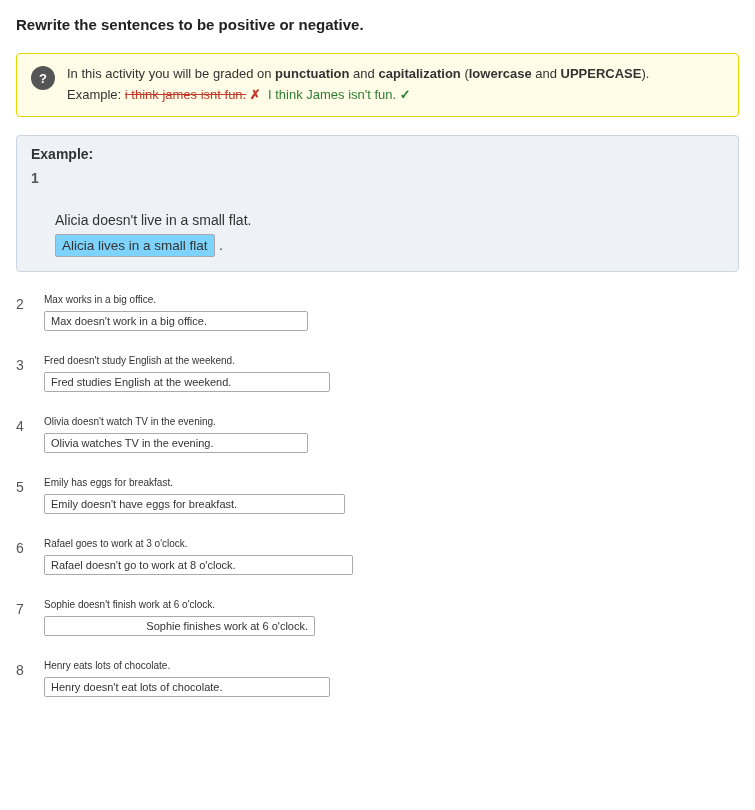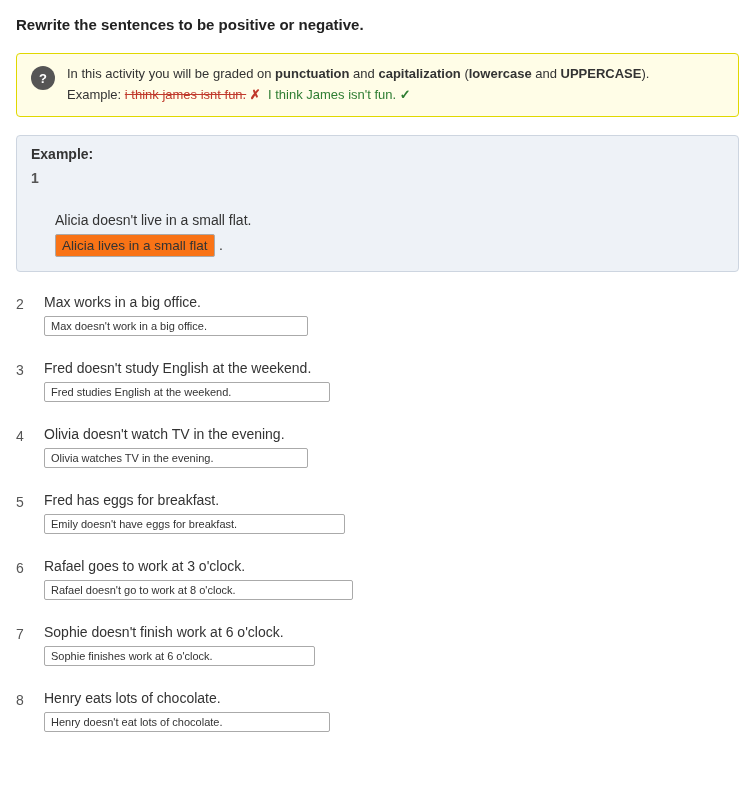--- a/index.html
+++ b/index.html
@@ -73,21 +73,21 @@
     .item-number {
       min-width: 28px;
       font-size: 14px;
       color: #555;
       padding-top: 2px;
     }
     .item-content {
       flex: 1;
     }
     .item-sentence {
-      font-size: 14px;
+      font-size: 10px;
       margin-bottom: 6px;
       color: #333;
     }
     .item-answer {
       display: flex;
       align-items: center;
       gap: 2px;
     }
     .answer-input {
       border: 1px solid #aaa;
@@ -124,21 +124,21 @@
       margin-bottom: 6px;
       margin-top: 44px;
     }
     .example-answer {
       display: flex;
       align-items: center;
       gap: 2px;
     }
     .example-answer-input {
       border: 1px solid #aaa;
-      background: #f97316;
+      background: #7dd3fc;
       padding: 3px 6px;
       font-size: 13.5px;
       color: #333;
       border-radius: 2px;
       min-width: 80px;
     }
   </style>
 </head>
 <body>
 
@@ -190,41 +190,41 @@
       <div class="item-content">
         <div class="item-sentence">Olivia doesn't watch TV in the evening.</div>
         <div class="item-answer">
           <input class="answer-input" type="text" value="Olivia watches TV in the evening." style="width: 263.5px;">
         </div>
       </div>
     </div>
     <div class="item-row">
       <div class="item-number">5</div>
       <div class="item-content">
-        <div class="item-sentence">Fred has eggs for breakfast.</div>
+        <div class="item-sentence">Emily has eggs for breakfast.</div>
         <div class="item-answer">
           <input class="answer-input" type="text" value="Emily doesn't have eggs for breakfast." style="width: 301px;">
         </div>
       </div>
     </div>
     <div class="item-row">
       <div class="item-number">6</div>
       <div class="item-content">
         <div class="item-sentence">Rafael goes to work at 3 o'clock.</div>
         <div class="item-answer">
           <input class="answer-input" type="text" value="Rafael doesn't go to work at 8 o'clock." style="width: 308.5px;">
         </div>
       </div>
     </div>
     <div class="item-row">
       <div class="item-number">7</div>
       <div class="item-content">
         <div class="item-sentence">Sophie doesn't finish work at 6 o'clock.</div>
         <div class="item-answer">
-          <input class="answer-input" type="text" value="Sophie finishes work at 6 o'clock." style="width: 271px;">
+          <input class="answer-input" type="text" value="Sophie finishes work at 6 o'clock." style="width: 271px; text-align: right;">
         </div>
       </div>
     </div>
     <div class="item-row">
       <div class="item-number">8</div>
       <div class="item-content">
         <div class="item-sentence">Henry eats lots of chocolate.</div>
         <div class="item-answer">
           <input class="answer-input" type="text" value="Henry doesn't eat lots of chocolate." style="width: 286px;">
         </div>

